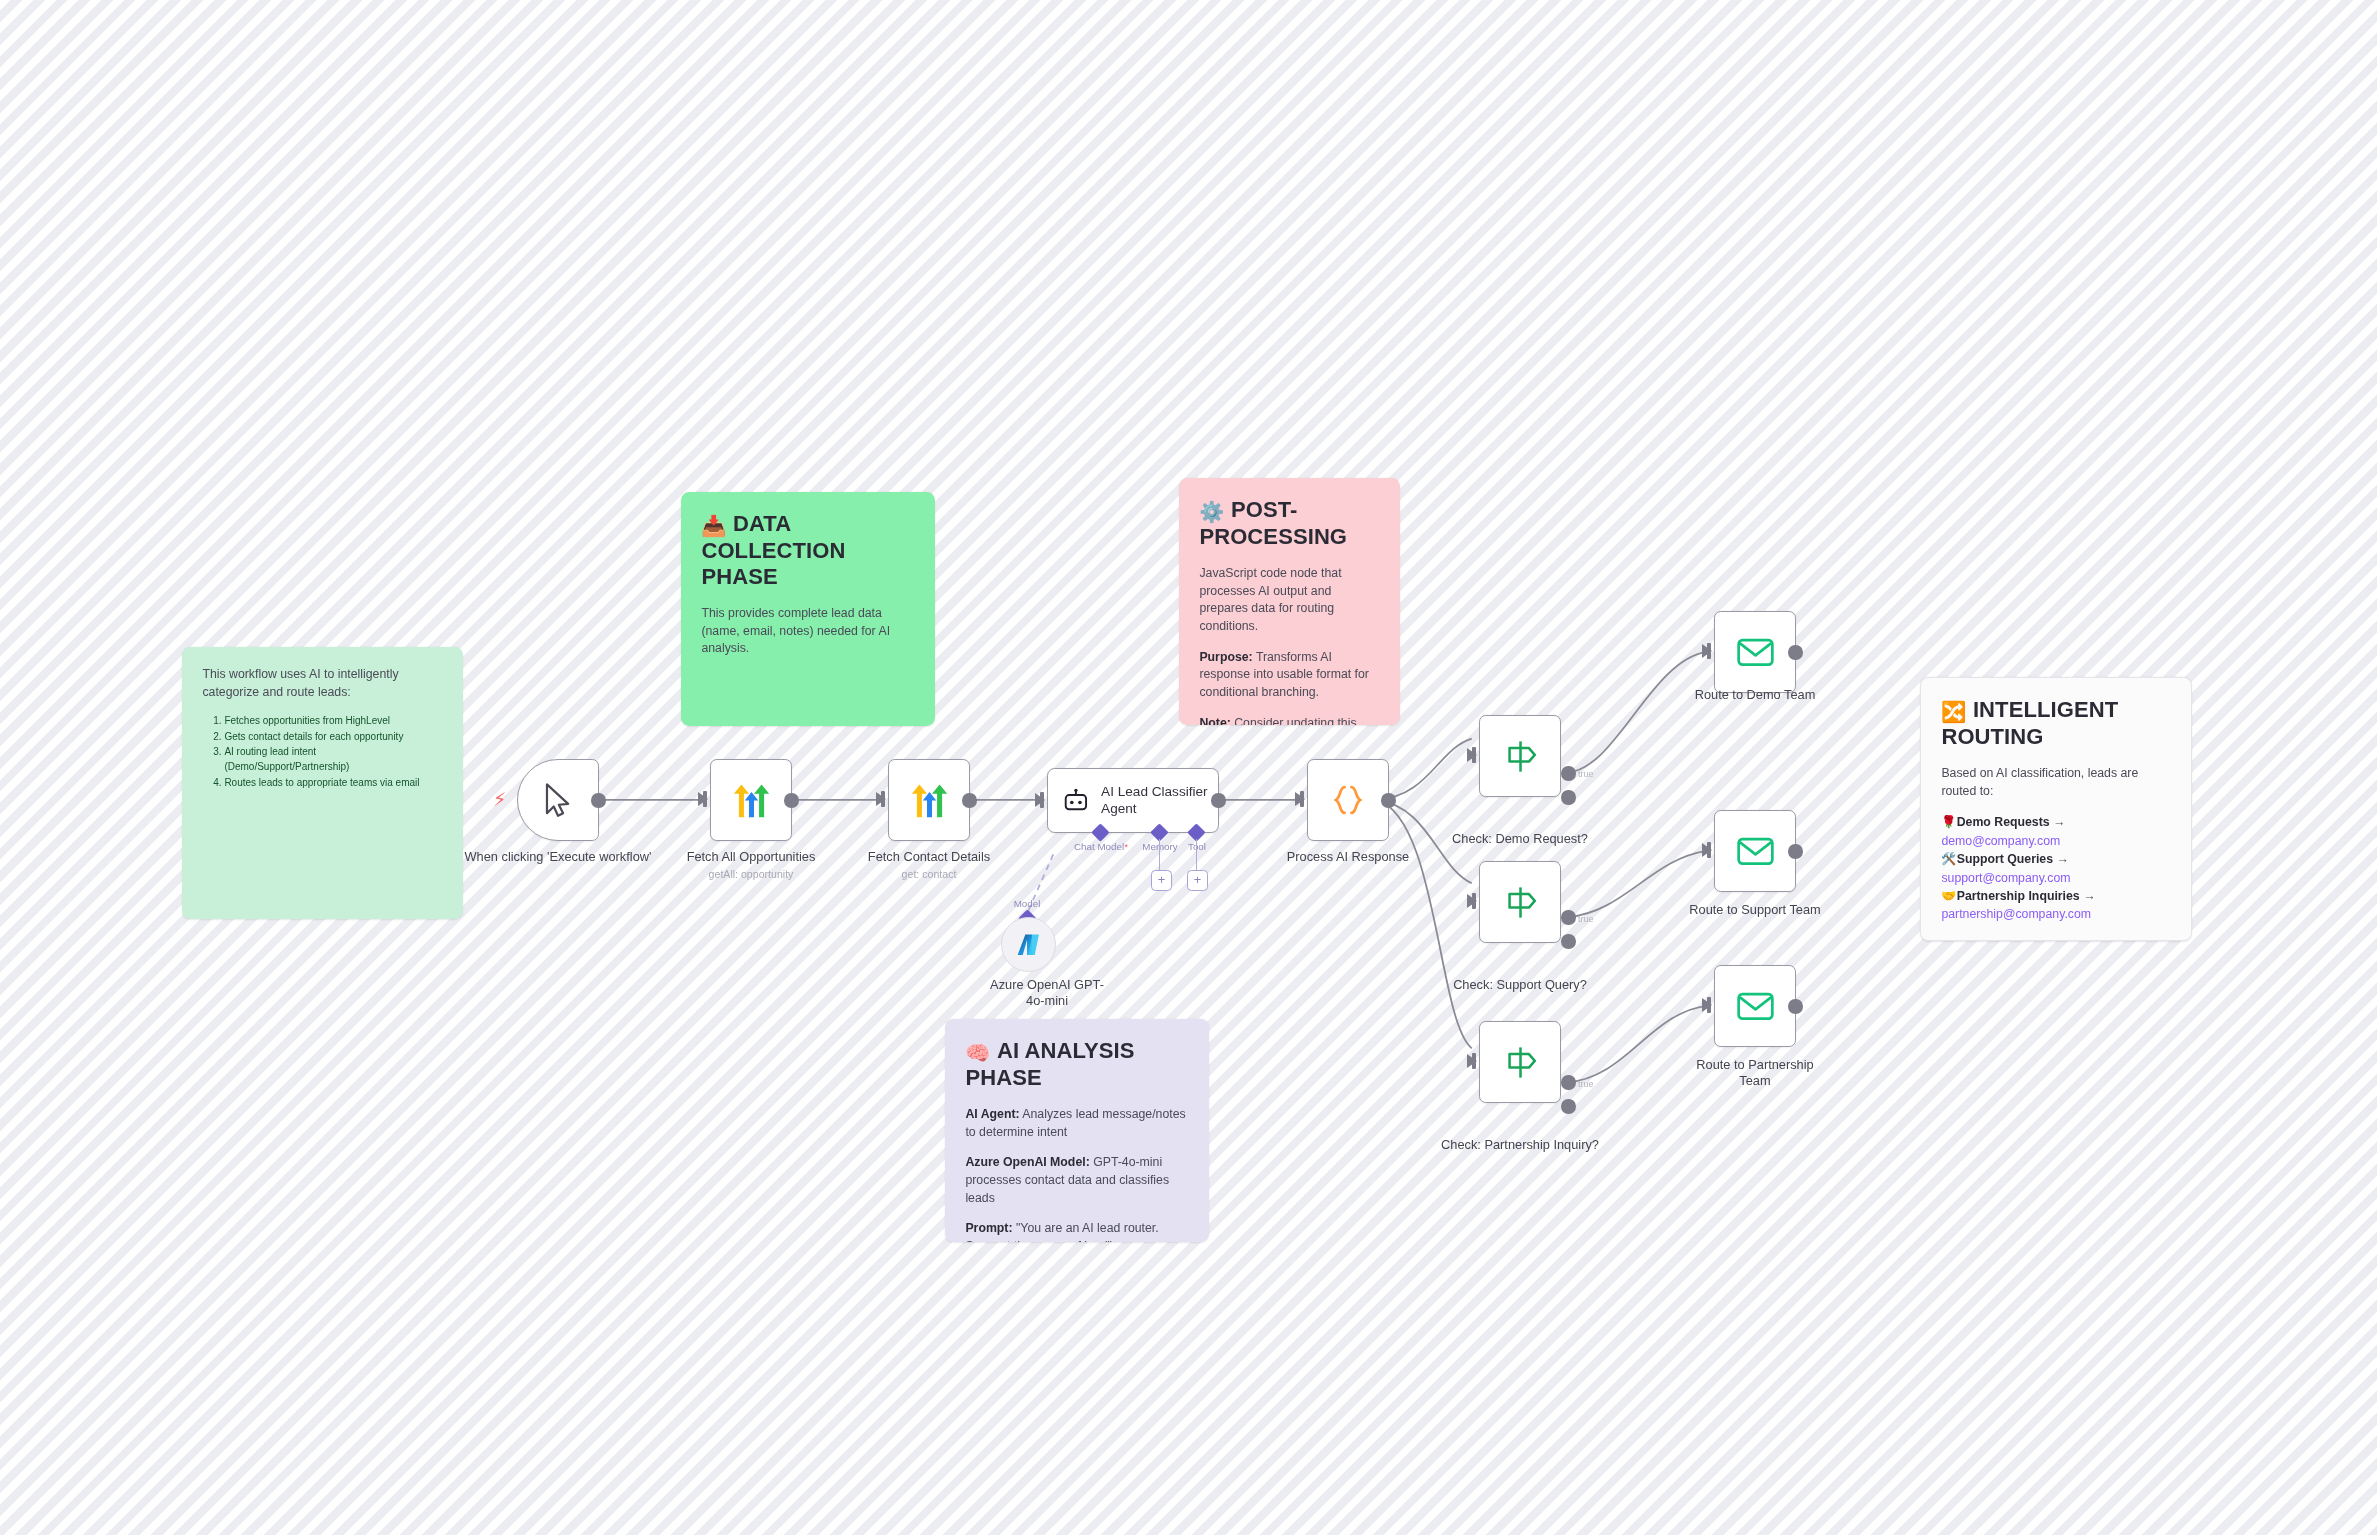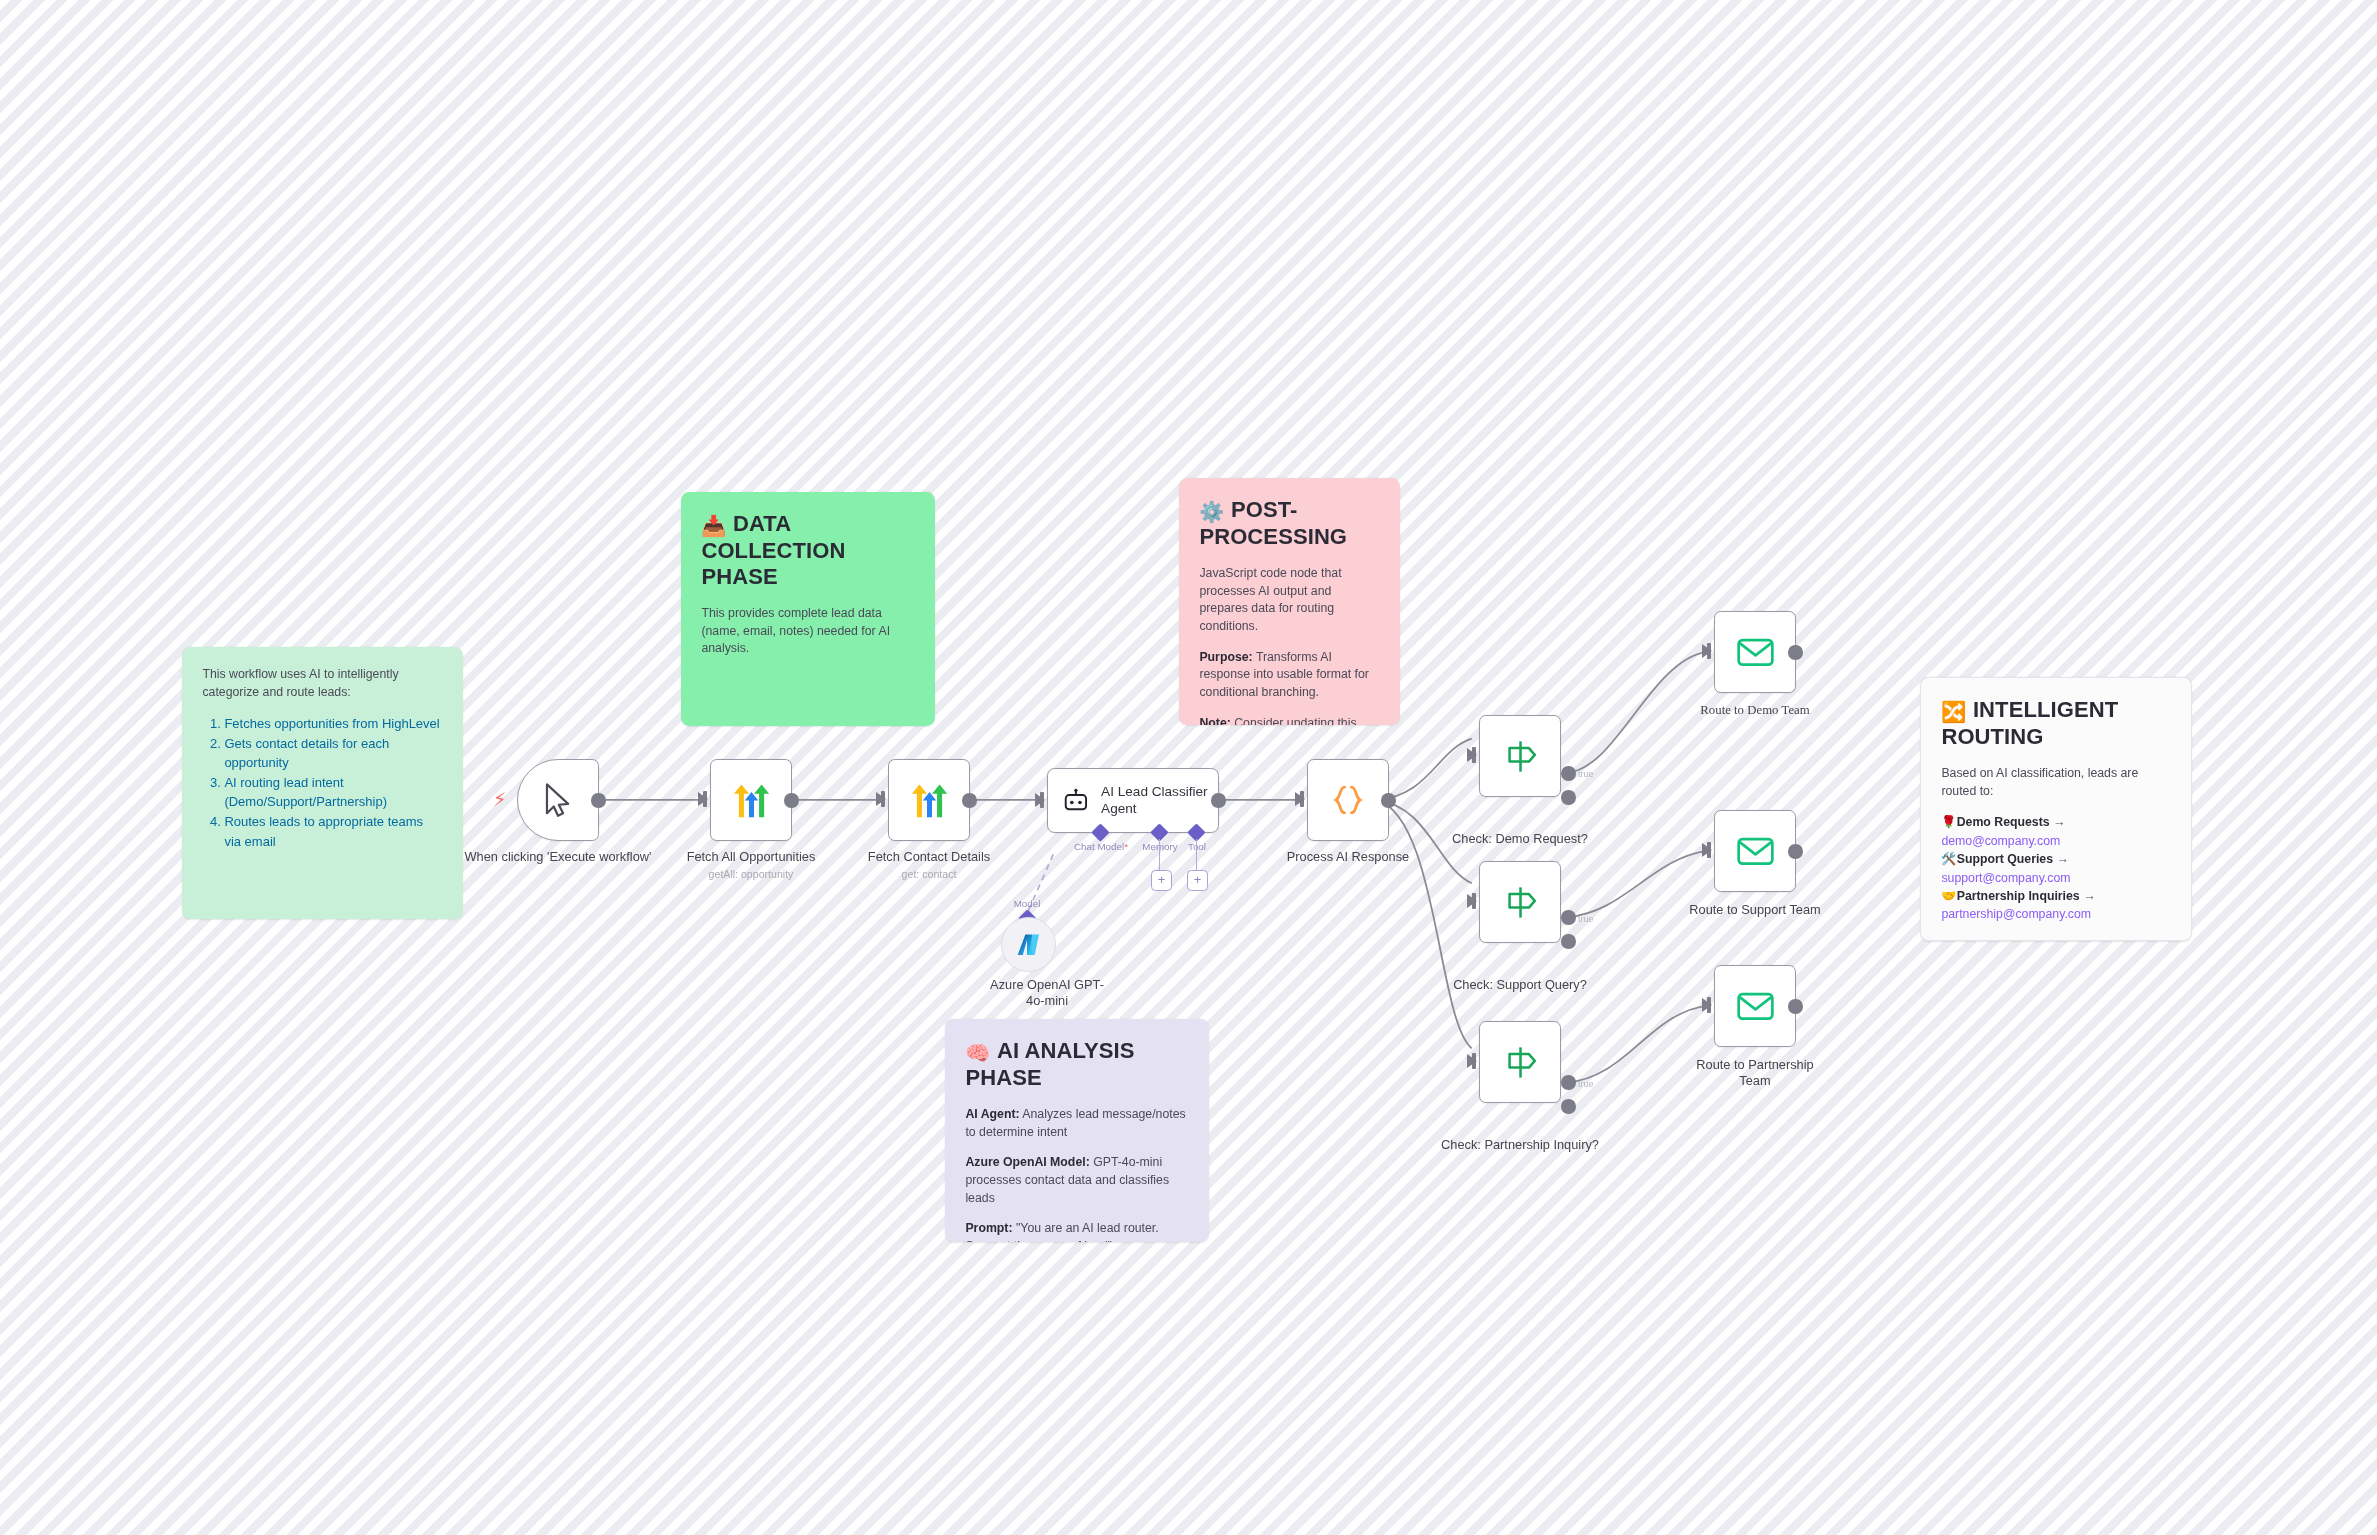--- a/index.html
+++ b/index.html
@@ -31,21 +31,21 @@
   }
   .sticky h2 .emj{font-size:20.4px;margin-right:6px;vertical-align:-1.7px;}
   .sticky p{
     margin:0 0 12.8px 0;
     font-size:12.3px;line-height:1.44;
     color:#4a4a58;
   }
   .sticky p:last-child{margin-bottom:0;}
   .sticky b{color:#2b2b35;font-weight:bold;}
   .sticky ol{margin:0 0 12px 0;padding-left:22px;}
-  .sticky ol li{font-size:13px;line-height:1.47;color:#0369a1;margin-bottom:0.9px;}
+  .sticky ol li{font-size:10px;line-height:1.47;color:#14532d;margin-bottom:0.9px;}
   .mail{color:#8b5cf6;}
 
   .note-green { background:#c8f0d8; }
   .note-blue  { background:#86efac; }
   .note-pink  { background:#fbcfd3; }
   .note-purple{ background:#e4e1f2; }
   .note-white { background:#fbfbfc; border:0.9px solid #e4e4ea; }
 
   
   .node{
@@ -380,21 +380,21 @@
 
   <div class="node-wrap" style="left:1714px;top:611px;">
     <div class="inport" style="left:-12px;top:33px;"></div>
     <div class="node">
       <svg width="39" height="32" viewBox="0 0 46 38">
         <rect x="3" y="5" width="40" height="29" rx="4.5" fill="none" stroke="#13c37b" stroke-width="3.2"></rect>
         <path d="M5 9 L23 23 L41 9" fill="none" stroke="#13c37b" stroke-width="3.2" stroke-linecap="round" stroke-linejoin="round"></path>
       </svg>
     </div>
     <div class="port" style="left:74px;top:34px;"></div>
-    <div class="node-label" style="left:41px;top:92px;font-family:Liberation Serif, serif;">Route to Demo Team</div>
+    <div class="node-label" style="left:41px;top:76px;">Route to Demo Team</div>
   </div>
 
   <div class="node-wrap" style="left:1714px;top:810px;">
     <div class="inport" style="left:-12px;top:33px;"></div>
     <div class="node">
       <svg width="39" height="32" viewBox="0 0 46 38">
         <rect x="3" y="5" width="40" height="29" rx="4.5" fill="none" stroke="#13c37b" stroke-width="3.2"></rect>
         <path d="M5 9 L23 23 L41 9" fill="none" stroke="#13c37b" stroke-width="3.2" stroke-linecap="round" stroke-linejoin="round"></path>
       </svg>
     </div>

